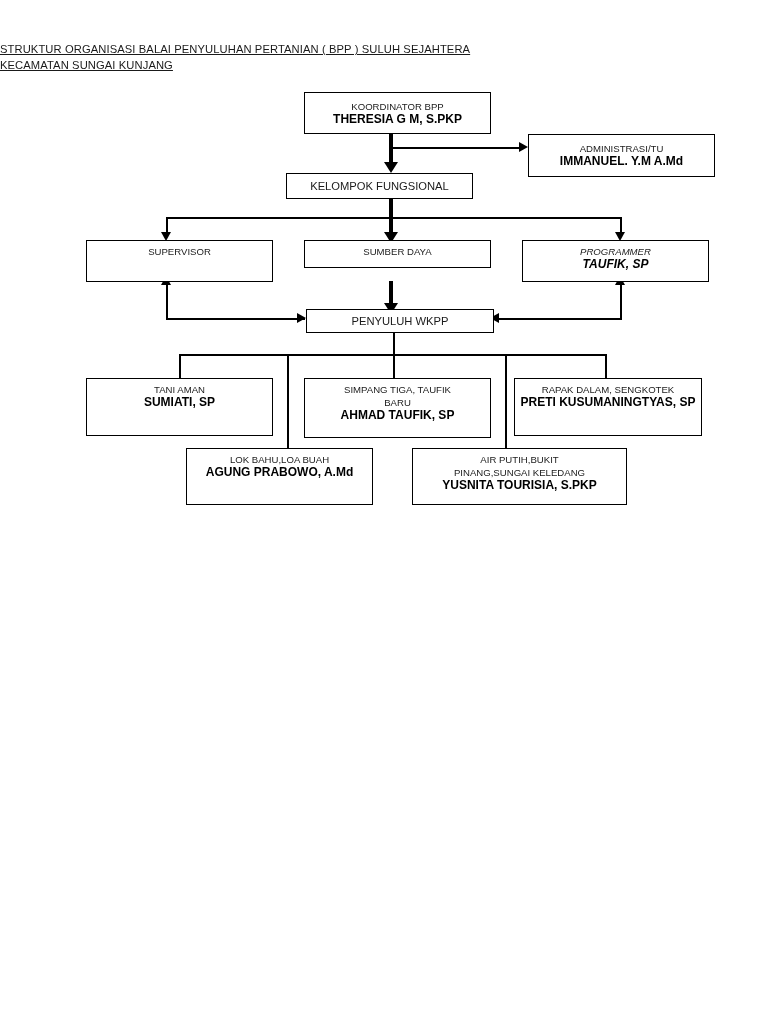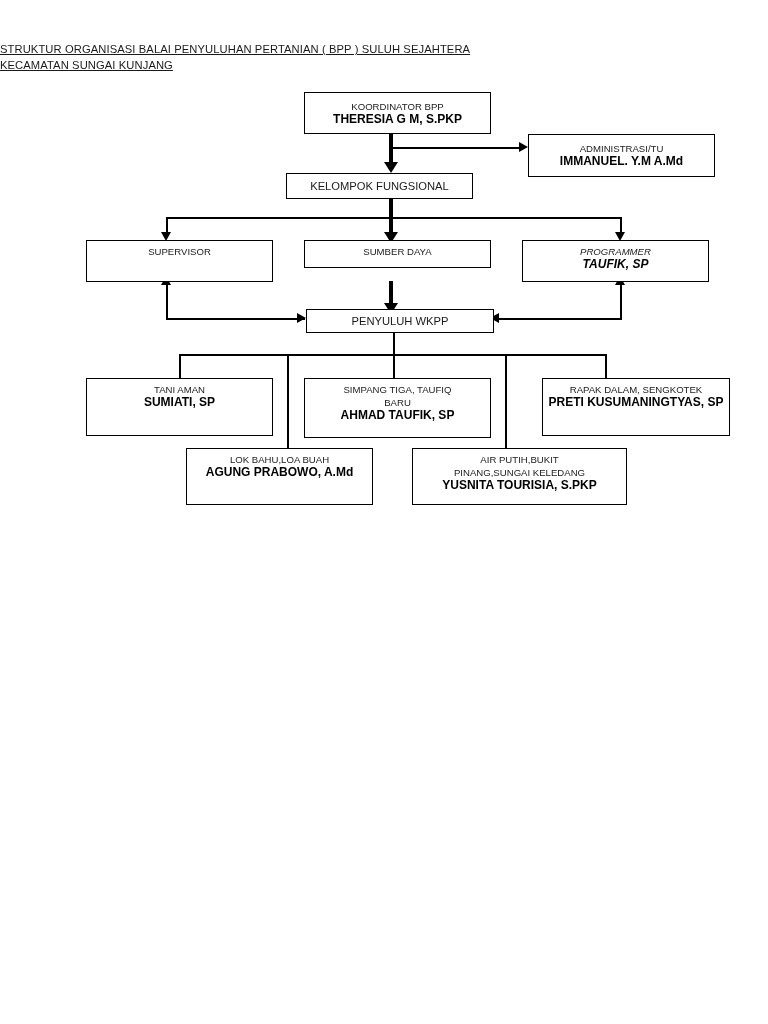--- a/index.html
+++ b/index.html
@@ -198,26 +198,26 @@
   <div class="node title-only" style="left:306px; top:309px; width:188px; height:24px;">
     <div class="role">PENYULUH WKPP</div>
   </div>
 
   <div class="node top-aligned" style="left:86px; top:378px; width:187px; height:58px;">
     <div class="role">TANI AMAN</div>
     <div class="person">SUMIATI, SP</div>
   </div>
 
   <div class="node top-aligned" style="left:304px; top:378px; width:187px; height:60px;">
-    <div class="role">SIMPANG TIGA, TAUFIQ</div>
+    <div class="role">SIMPANG TIGA, TAUFIK</div>
     <div class="role">BARU</div>
     <div class="person">AHMAD TAUFIK, SP</div>
   </div>
 
-  <div class="node top-aligned" style="left:514px; top:378px; width:188px; height:58px;margin-left:28px;">
+  <div class="node top-aligned" style="left:514px; top:378px; width:188px; height:58px;">
     <div class="role">RAPAK DALAM, SENGKOTEK</div>
     <div class="person">PRETI KUSUMANINGTYAS, SP</div>
   </div>
 
   <div class="node top-aligned" style="left:186px; top:448px; width:187px; height:57px;">
     <div class="role">LOK BAHU,LOA BUAH</div>
     <div class="person">AGUNG PRABOWO, A.Md</div>
   </div>
 
   <div class="node top-aligned" style="left:412px; top:448px; width:215px; height:57px;">

